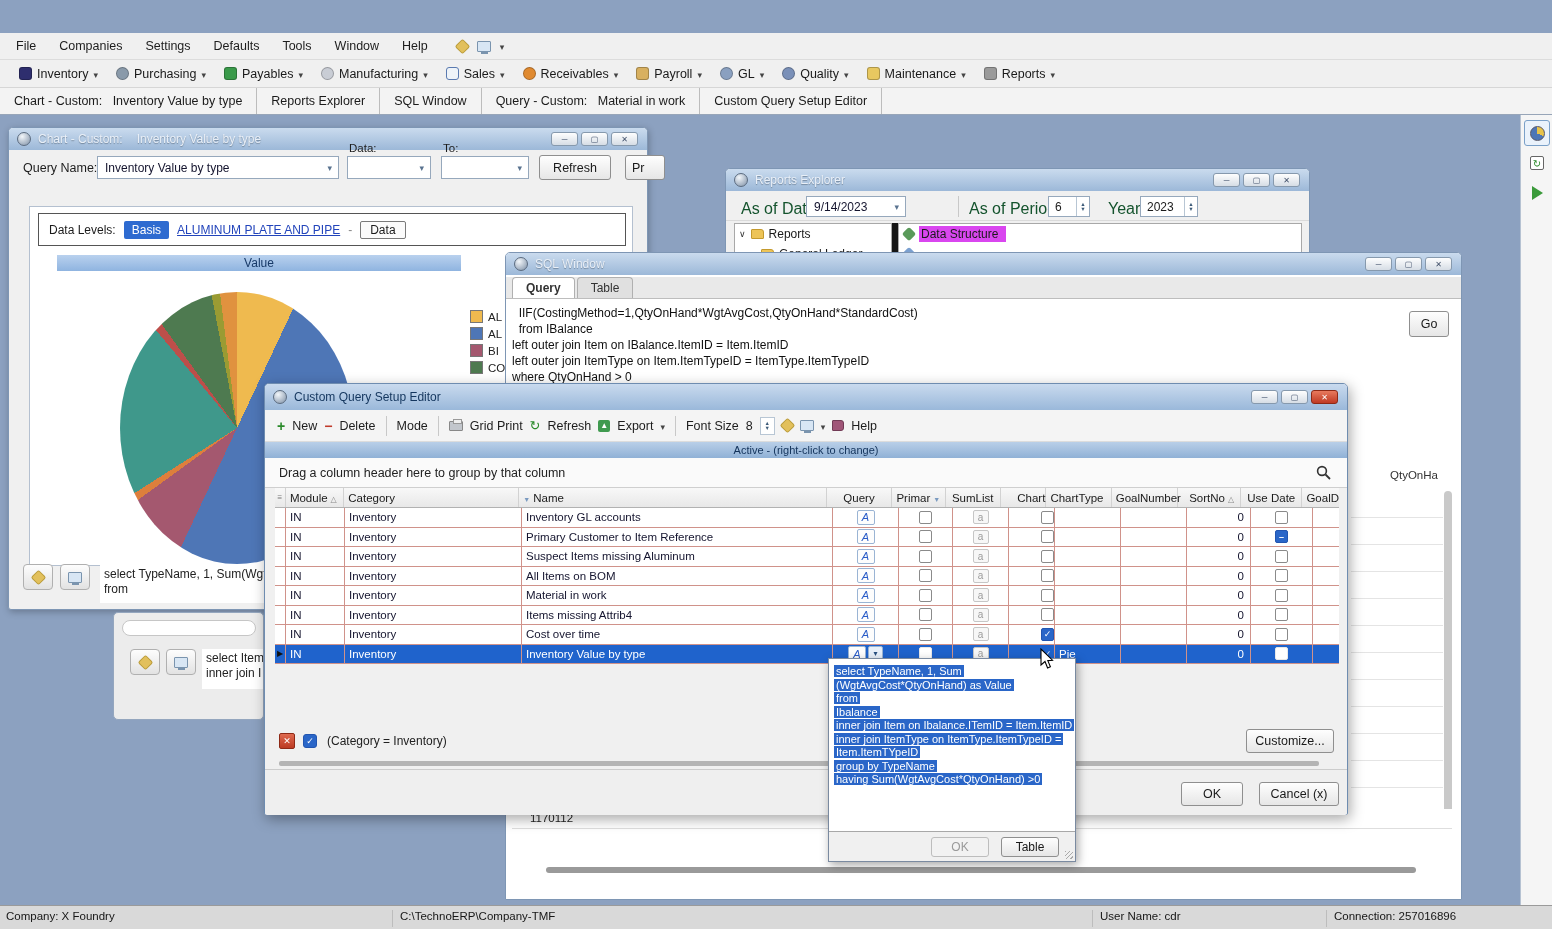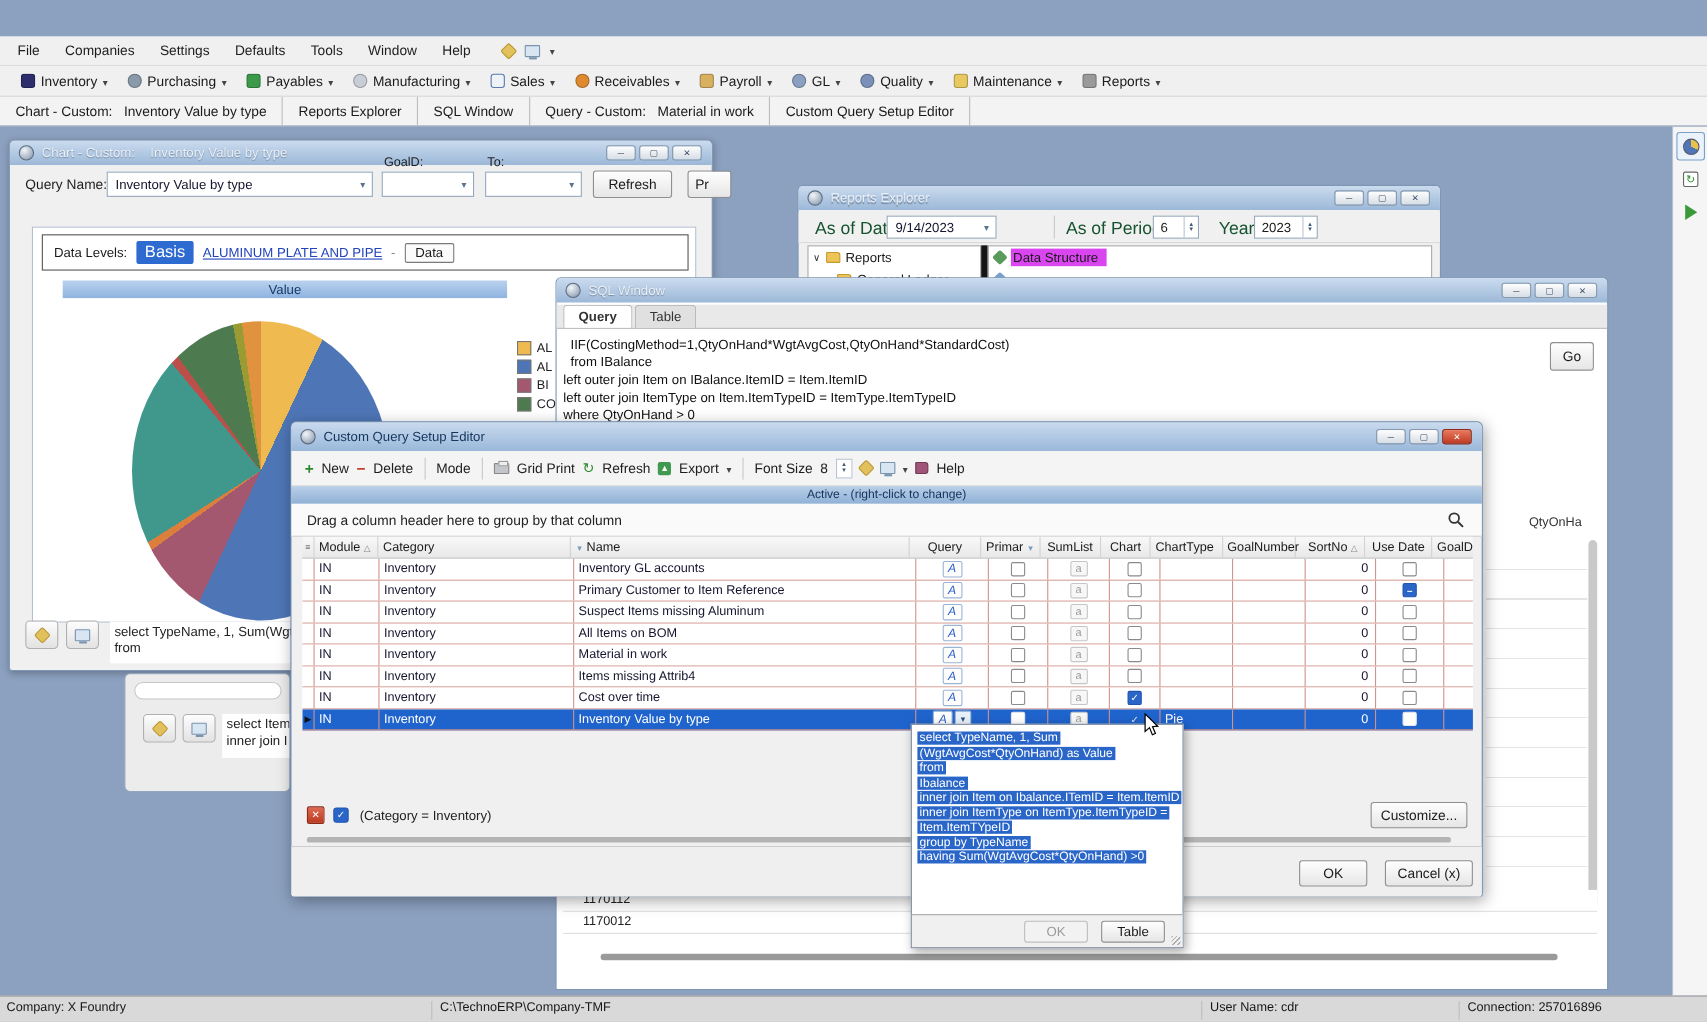--- a/index.html
+++ b/index.html
@@ -46,21 +46,21 @@
   .combo::after{content:"▾";position:absolute;right:6px;color:#5a7390;font-size:9px;}
   .spinbox{display:flex;background:#fff;border:1px solid #96a8bc;align-items:center;}
   .spinval{flex:1;padding-left:6px;font-size:12px;}
   .spinarrows{width:13px;height:100%;border-left:1px solid #b8c6d4;display:flex;flex-direction:column;align-items:center;justify-content:center;font-size:5.5px;color:#3c5a78;line-height:5px;}
 
   
   #chartwin{left:8px;top:12px;width:640px;height:483px;background:#f0f0f0;border:1px solid #7e96b4;border-radius:5px 5px 3px 3px;box-shadow:1px 2px 7px rgba(0,0,0,.25);z-index:6;}
   #chartwin .lbl{position:absolute;font-size:12.5px;color:#1d1d1d;}
   .chartpanel{position:absolute;left:20px;top:78px;width:604px;height:360px;background:#fff;border:1px solid #b4c0d0;}
   .dlbox{position:absolute;left:8px;top:6px;width:588px;height:33px;border:1px solid #555;display:flex;align-items:center;gap:8px;padding-left:10px;}
-  .chip-basis{background:#2e6bd0;color:#fff;padding:2px 8px;border-radius:2px;font-size:15px;}
+  .chip-basis{background:#2e6bd0;color:#fff;padding:2px 8px;border-radius:2px;font-size:12px;}
   .dl-link{color:#2244bb;text-decoration:underline;font-size:12px;}
   .chip-data{border:1px solid #7a7a7a;background:#fbfbfb;padding:1px 9px;border-radius:2px;font-size:12px;}
   .valstrip{position:absolute;left:27px;top:48px;width:404px;height:16px;background:linear-gradient(#b9d1ee,#8fb4e0);display:flex;align-items:center;justify-content:center;font-size:12px;color:#183a68;}
   #pie{position:absolute;left:90px;top:85px;width:234px;height:272px;border-radius:50%;}
   .legend{position:absolute;left:440px;top:103px;display:flex;flex-direction:column;gap:4px;}
   .legrow{display:flex;align-items:center;gap:5px;height:13px;}
   .legsw{width:13px;height:13px;border:1px solid #777;flex:none;}
   .legtx{font-size:11.5px;color:#222;}
   .chartbottom{position:absolute;left:0;top:436px;width:638px;height:45px;display:flex;align-items:flex-start;}
   .iconbtn{width:30px;height:26px;background:linear-gradient(#fdfdfd,#e2e2e2);border:1px solid #b0b0b0;border-radius:4px;display:flex;align-items:center;justify-content:center;flex:none;}
@@ -122,21 +122,21 @@
   .grid{position:absolute;left:10px;top:104px;width:1064px;}
   .ghead{display:flex;height:20px;background:linear-gradient(#f8f8f8,#e8e8e8);border-bottom:1px solid #b2b2b2;font-size:11.5px;color:#1a1a1a;}
   .ghead .cell{border-right:1px solid #d2d2d2;display:flex;align-items:center;padding-left:4px;gap:3px;}
   .gbody{background:#fff;}
   .grow{display:flex;height:19.5px;border-bottom:1px solid #d0928a;background:#fff;font-size:11.5px;color:#14142e;}
   .grow .cell{border-right:1px solid #d0928a;display:flex;align-items:center;padding-left:4px;overflow:hidden;white-space:nowrap;}
   .cell{height:100%;}
   .ci{width:11px;padding-left:0 !important;justify-content:center;}
   .cm{width:59px;} .cc{width:177px;} .cn{width:311px;} .cq{width:66px;justify-content:center;padding-left:0 !important;gap:2px;}
   .cp{width:54px;justify-content:center;padding-left:0 !important;} .cs{width:56px;justify-content:center;padding-left:0 !important;}
-  .cch{width:46px;justify-content:center;padding-left:0 !important;} .cct{width:66px;} .cg{width:66px;}
+  .cch{width:46px;justify-content:flex-end;padding-left:0 !important;} .cct{width:66px;} .cg{width:66px;}
   .cso{width:64px;justify-content:flex-end !important;padding-right:6px;} .cu{width:62px;justify-content:center;padding-left:0 !important;}
   .cgd{flex:1;border-right:none !important;}
   .sorta::after{content:"△";font-size:8px;color:#8a8a8a;}
   .filtr::before{content:"▼";font-size:7px;color:#7a9ac0;}
   .qbtn{width:18px;height:15px;border:1px solid #9ab4d4;border-radius:2px;background:#fdfdfd;color:#2a5cc8;font-size:11px;display:flex;align-items:center;justify-content:center;font-style:italic;}
   .qbtn::before{content:"A";}
   .ddbtn{width:15px;height:15px;border:1px solid #9ab4d4;border-radius:2px;background:#e8f0fa;color:#2a5080;font-size:8px;display:flex;align-items:center;justify-content:center;}
   .ddbtn::before{content:"▾";}
   .abtn{width:16px;height:14px;border:1px solid #c6c6c6;border-radius:2px;background:#f7f7f7;color:#9a9a9a;font-size:10px;display:flex;align-items:center;justify-content:center;}
   .abtn::before{content:"a";}
@@ -277,21 +277,21 @@
         <div class="wbtns">
           <span class="wbtn g-min"></span>
           <span class="wbtn g-max"></span>
           <span class="wbtn g-x"></span>
         </div>
       </div>
       <span class="lbl" style="left:14px;top:33px">Query Name:</span>
       <div class="combo" style="position:absolute;left:88px;top:28px;width:242px;height:23px">
           <span>Inventory Value by type</span>
         </div>
-      <span class="lbl" style="left:340px;top:14px;font-size:11.5px">GoalD:</span>
+      <span class="lbl" style="left:340px;top:14px;font-size:11.5px">Data:</span>
       <div class="combo" style="position:absolute;left:338px;top:28px;width:84px;height:23px"></div>
       <span class="lbl" style="left:434px;top:14px;font-size:11.5px">To:</span>
       <div class="combo" style="position:absolute;left:432px;top:28px;width:88px;height:23px"></div>
       <div class="btn" style="position:absolute;left:530px;top:27px;width:72px;height:25px">Refresh</div>
       <div class="btn" style="position:absolute;left:616px;top:27px;width:40px;height:25px;justify-content:flex-start;padding-left:6px">Pr</div>
 
       <div class="chartpanel">
         <div class="dlbox">
           <span>Data Levels:</span>
           <span class="chip-basis">Basis</span>
@@ -404,24 +404,20 @@
         <span class="stab">Table</span>
       </div>
       <div class="sqltext"><span>  IIF(CostingMethod=1,QtyOnHand*WgtAvgCost,QtyOnHand*StandardCost)</span><br><span>  from IBalance</span><br><span>left outer join Item on IBalance.ItemID = Item.ItemID</span><br><span>left outer join ItemType on Item.ItemTypeID = ItemType.ItemTypeID</span><br><span>where QtyOnHand &gt; 0</span><br><span>and IBalance.ItemID not in</span></div>
       <div class="btn" id="gobtn">Go</div>
       <span class="qtyhdr">QtyOnHa</span>
       <div class="rowlines"></div>
       <div class="vscroll"></div>
       <div class="resrow" style="top:556px">
           <span class="rid">1170112</span>
           <span class="rdesc">SCR, H</span>
-        </div>
-      <div class="resrow" style="top:576px">
-          <span class="rid">1170012</span>
-          <span class="rdesc">SCR, HO</span>
         </div>
       <div class="hscroll"></div>
     </div>
 
     <div class="win" id="qfrag">
       <div class="pill"></div>
       <span class="iconbtn" style="left:16px;top:36px">
           <span class="tagicon"></span>
         </span>
       <span class="iconbtn" style="left:52px;top:36px">

